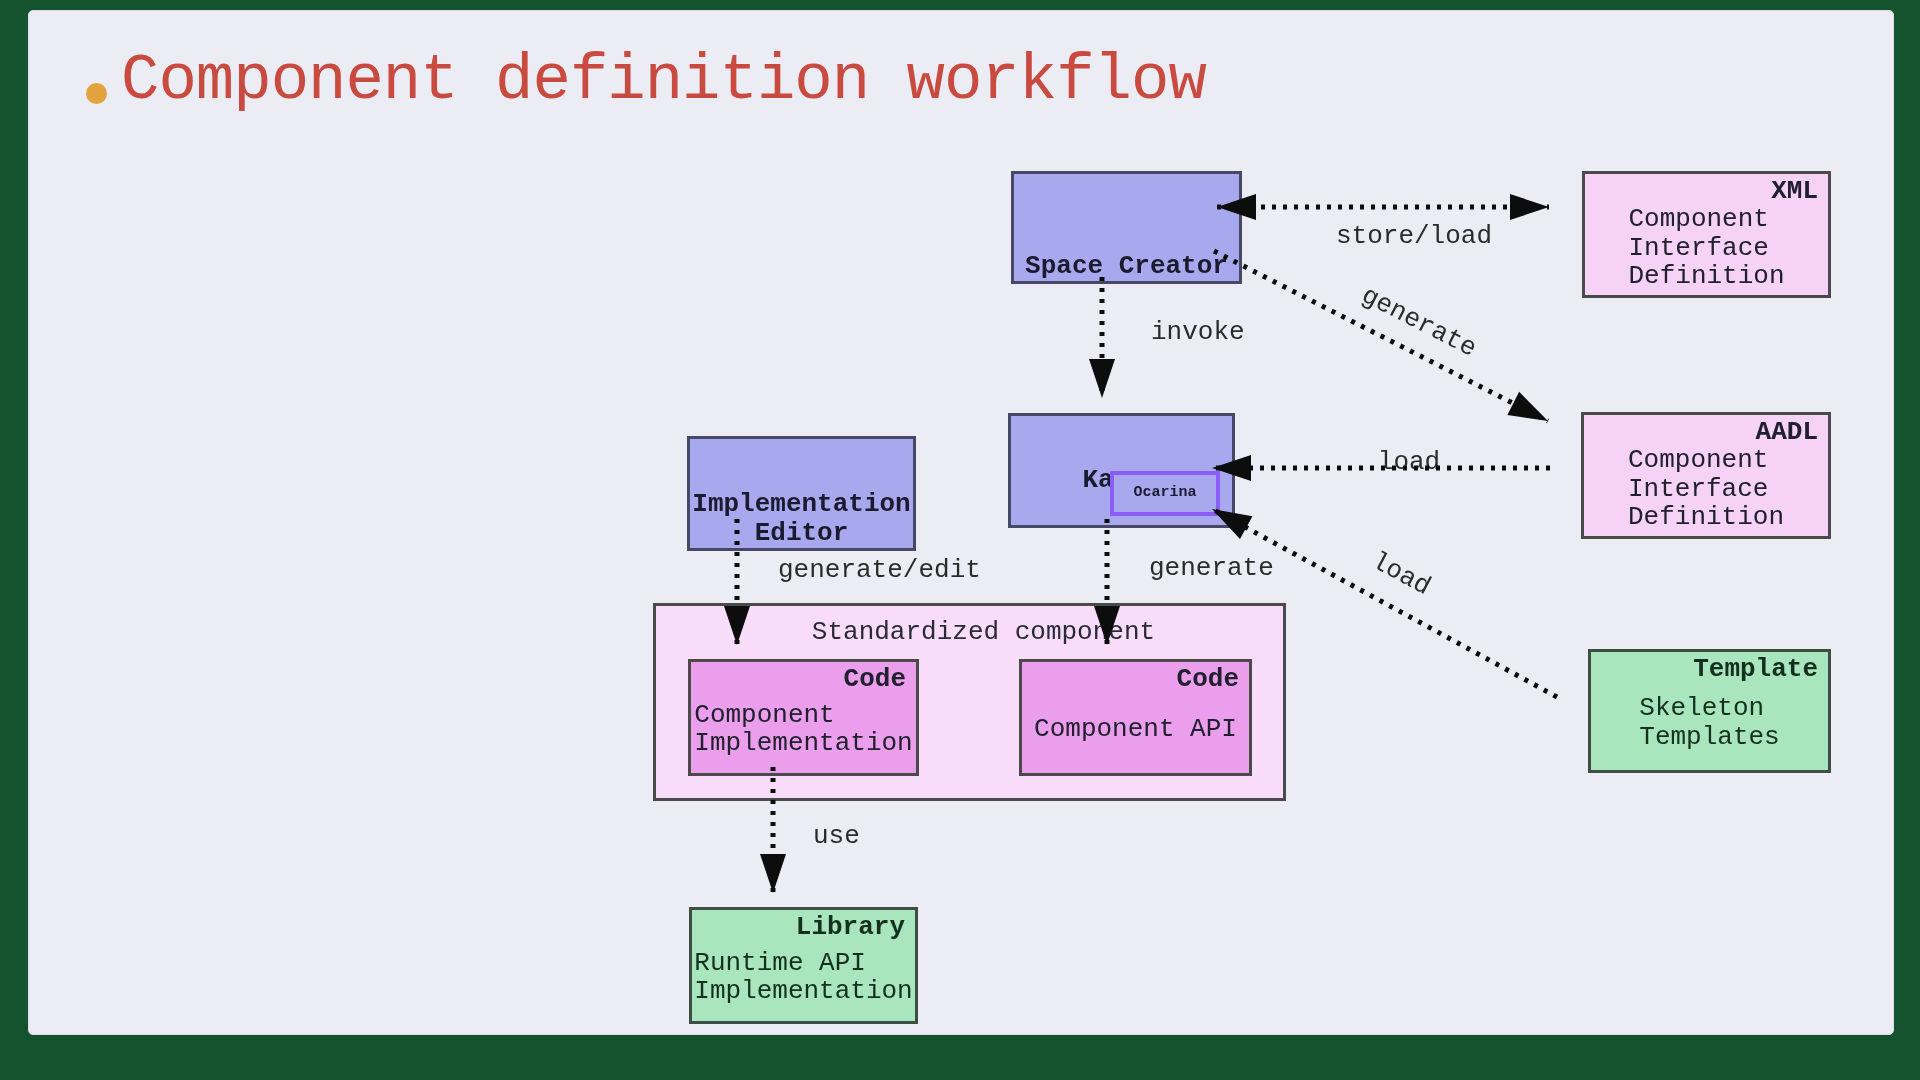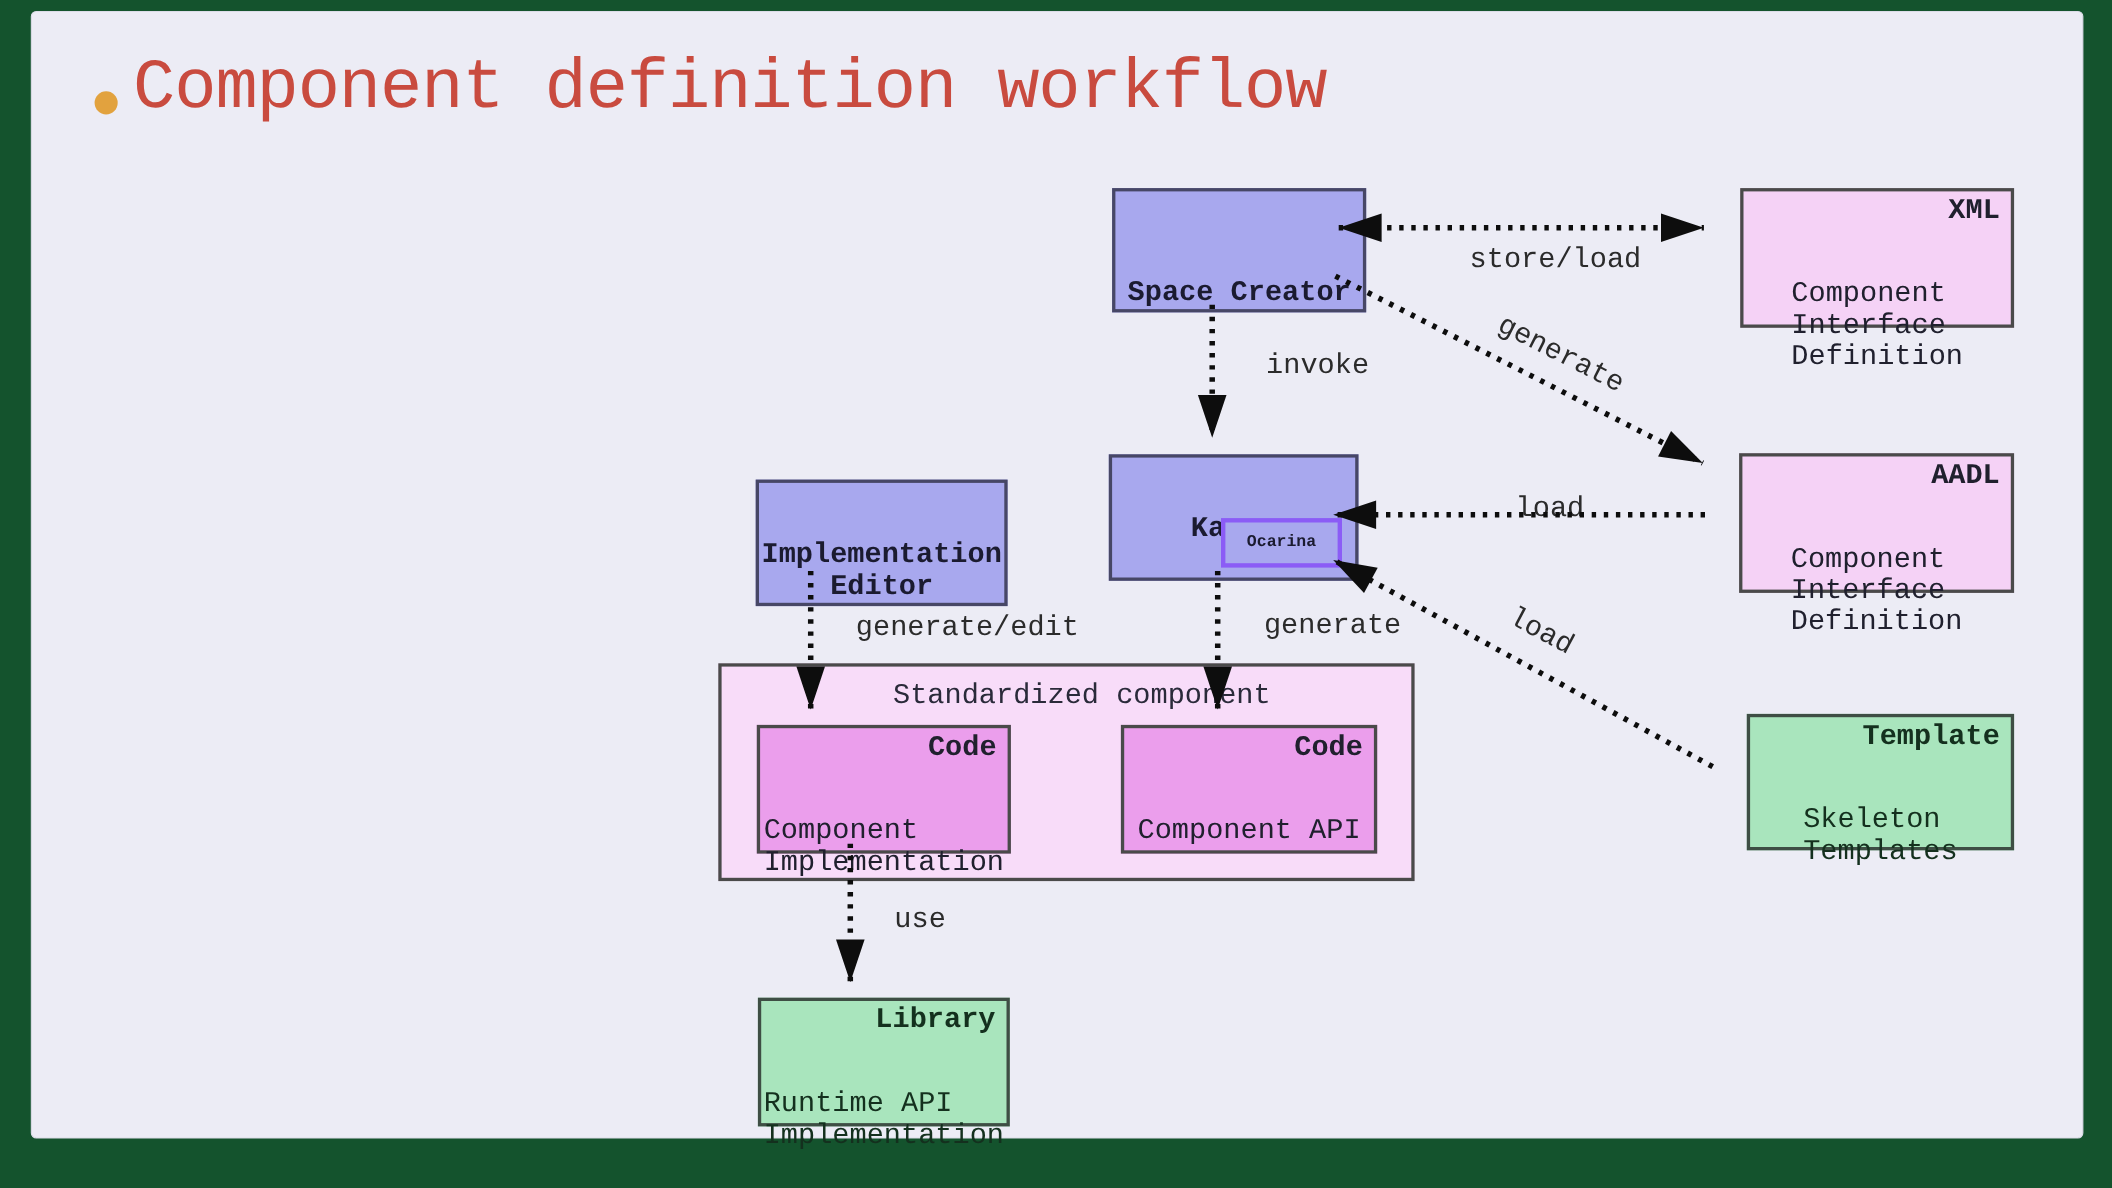--- a/index.html
+++ b/index.html
@@ -17,21 +17,21 @@
   
   .box{position:absolute;box-sizing:border-box;border:3px solid #4a4a4a;
        font-size:26px;line-height:1.12;}
   .box.blue{background:#a8a8ee;border-color:#474766;display:flex;align-items:flex-end;
             justify-content:center;text-align:center;font-weight:700;color:#1b1b30;}
   .box.pale-pink{background:#f5d2f6;}
   .box.magenta{background:#eb9eec;}
   .box.green{background:#a9e5bd;border-color:#3e4e44;color:#14301e;}
   .box.container{background:#f8dcf9;border-color:#4a4a4a;}
 
-  .tagged{display:flex;flex-direction:column;padding:4px 10px 8px 10px;gap:48px;}
+  .tagged{display:flex;flex-direction:column;padding:4px 10px 8px 10px;}
   .tagged .tag{text-align:right;font-weight:700;line-height:1.05;}
   .tagged .body{flex:1;display:flex;align-items:center;justify-content:center;
                 text-align:left;white-space:pre-line;line-height:1.1;}
 
   .kazoo-label{padding-bottom:30px;}
   .subbox{position:absolute;right:12px;bottom:9px;width:102px;height:37px;
           background:#a8a8ee;border:4px solid #8b5cf6;display:flex;align-items:center;
           justify-content:center;font-size:15px;font-weight:700;color:#1b1b30;}
 
   .container-label{position:absolute;left:0;right:0;top:12px;text-align:center;

